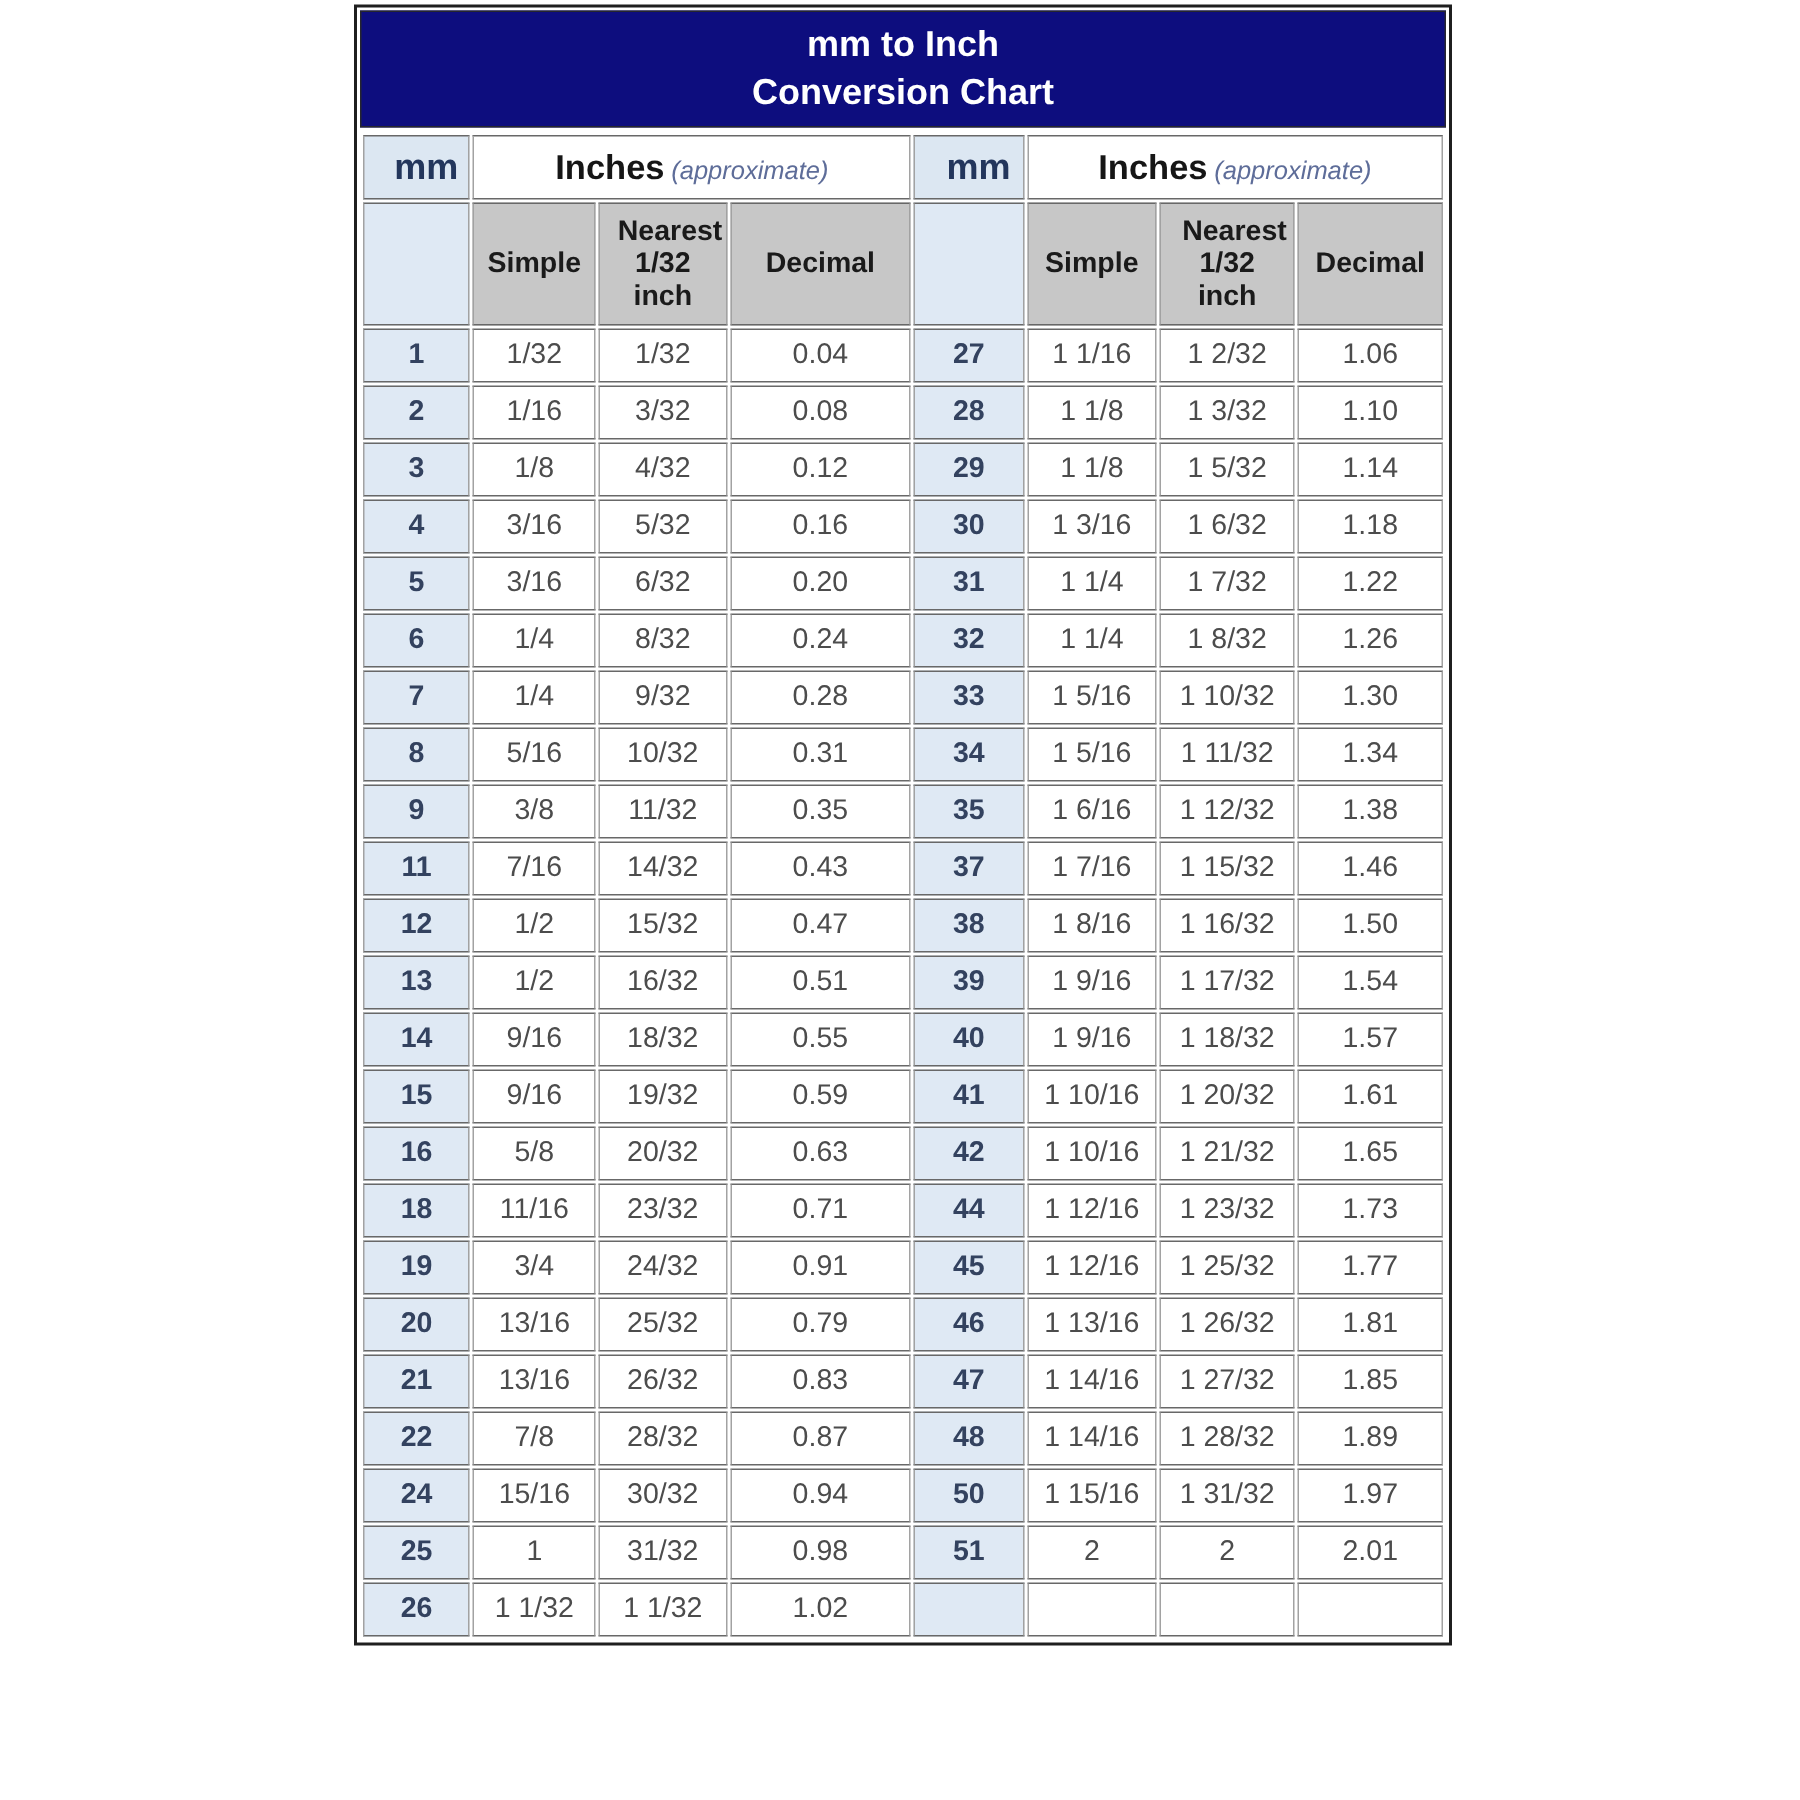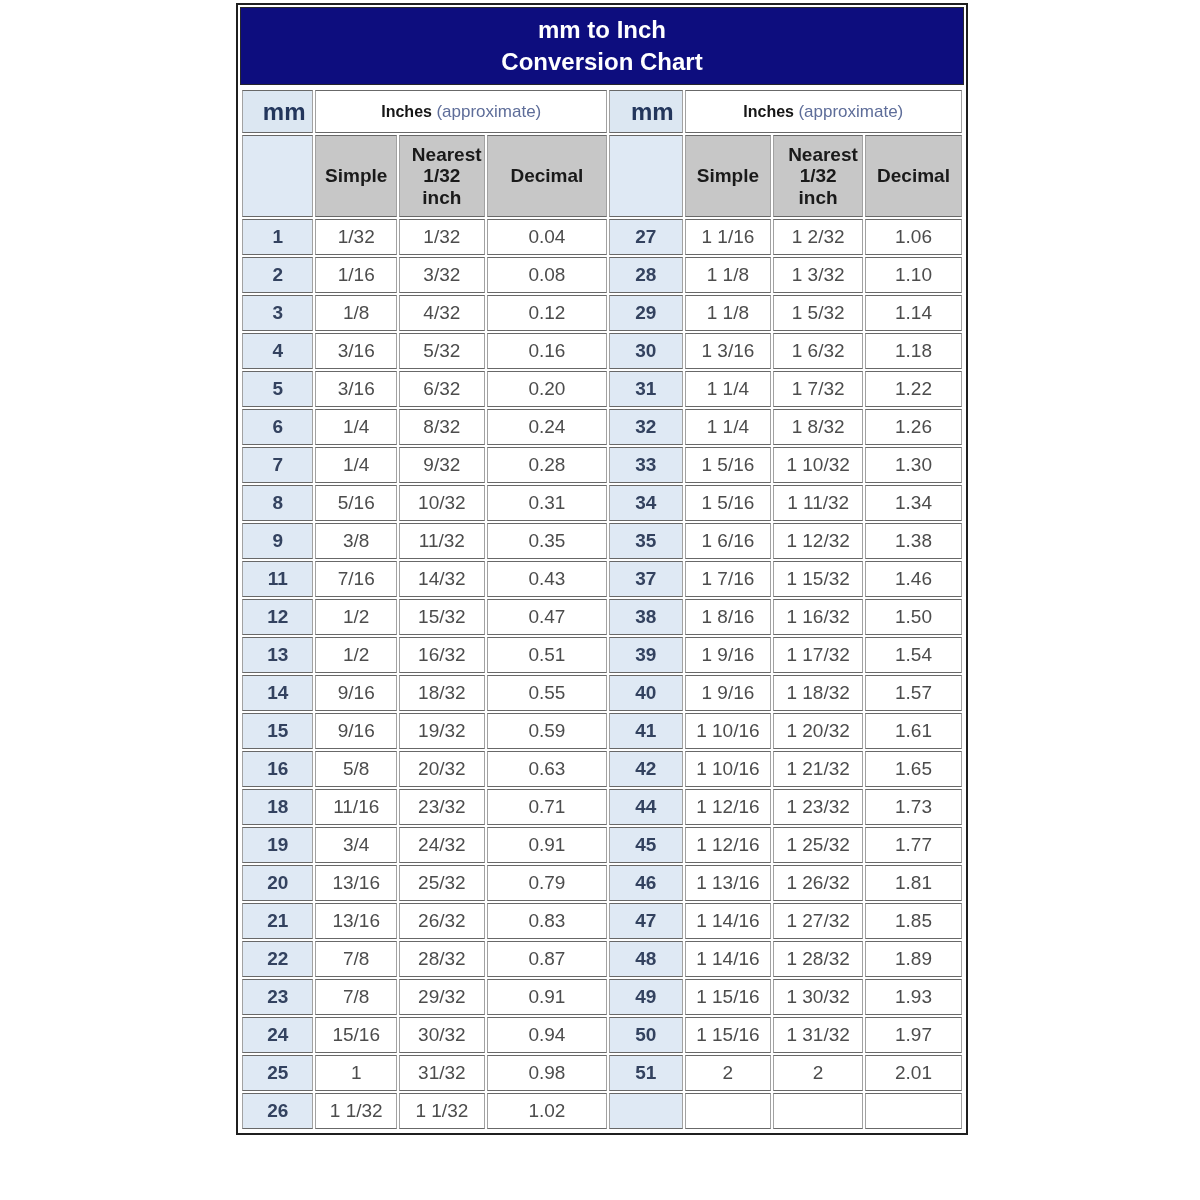--- a/index.html
+++ b/index.html
@@ -59,29 +59,30 @@
     font-weight: bold;
     height: 41px;
     padding-left: 15px;
   }
   th.inches-head {
     background: #ffffff;
     height: 41px;
     font-weight: normal;
   }
   .inches-word {
-    font-size: 16px;
+    font-size: 23px;
     font-weight: bold;
     color: #161616;
     margin-top: 16px;
   }
   .approx-word {
     font-size: 17px;
     font-weight: normal;
     color: #5e6d99;
+    font-style: italic;
   }
   
   th.blank-sub {
     background: #dfe9f4;
     height: 80px;
   }
   th.sub-head {
     background: #c7c7c7;
     color: #1a1a1a;
     font-size: 19px;
@@ -353,30 +354,20 @@
             <td class="mm-cell">22</td>
             <td class="data-cell">7/8</td>
             <td class="data-cell">28/32</td>
             <td class="data-cell">0.87</td>
             <td class="mm-cell">48</td>
             <td class="data-cell">1 14/16</td>
             <td class="data-cell">1 28/32</td>
             <td class="data-cell">1.89</td>
           </tr>
           <tr>
-            <td class="mm-cell">23</td>
-            <td class="data-cell">7/8</td>
-            <td class="data-cell">29/32</td>
-            <td class="data-cell">0.91</td>
-            <td class="mm-cell">49</td>
-            <td class="data-cell">1 15/16</td>
-            <td class="data-cell">1 30/32</td>
-            <td class="data-cell">1.93</td>
-          </tr>
-          <tr>
             <td class="mm-cell">24</td>
             <td class="data-cell">15/16</td>
             <td class="data-cell">30/32</td>
             <td class="data-cell">0.94</td>
             <td class="mm-cell">50</td>
             <td class="data-cell">1 15/16</td>
             <td class="data-cell">1 31/32</td>
             <td class="data-cell">1.97</td>
           </tr>
           <tr>

